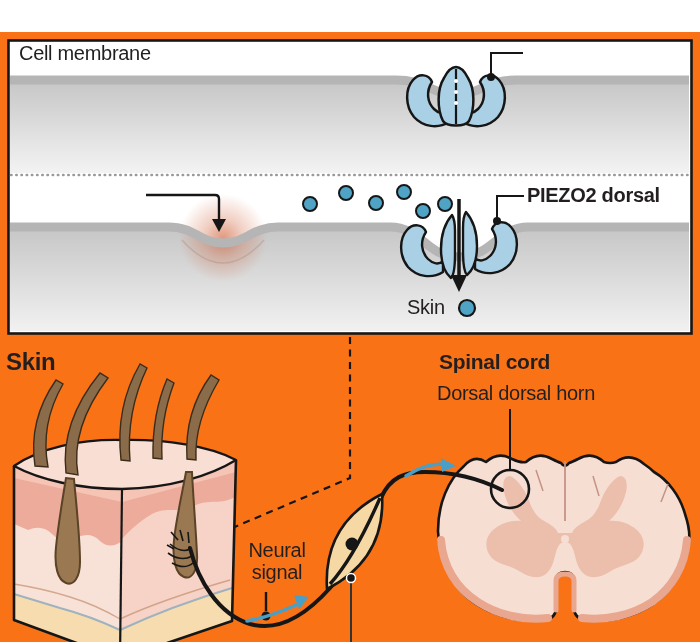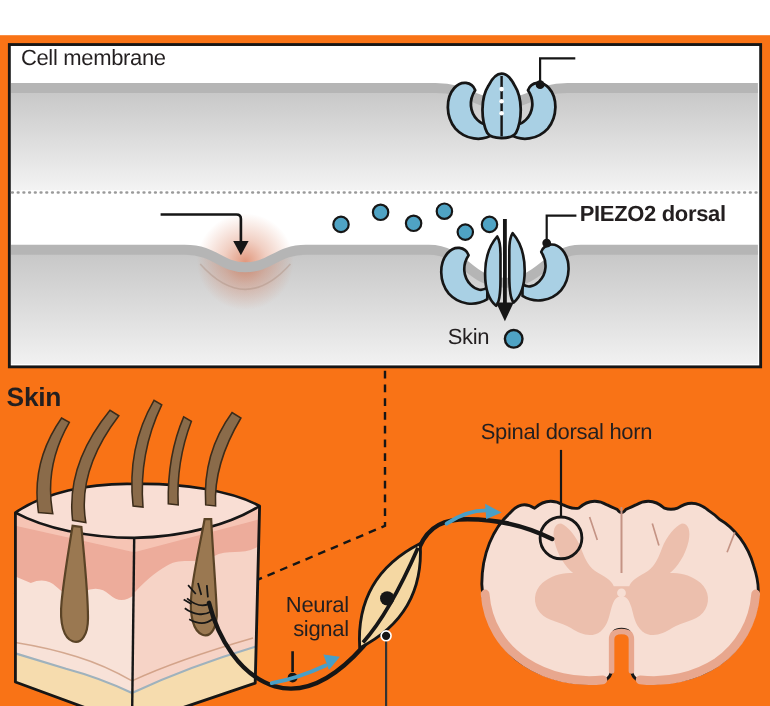--- a/index.html
+++ b/index.html
@@ -2,21 +2,21 @@
 <html style="--text-dark: #231f20; --outline-black: #161616; --channel-blue: #a9d0e4; --ion-blue: #4fa3c4; --arrow-blue: #4a9fc6; --membrane-gray: #b5b5b5; --ganglion-tan: #f5d8a3; --skin-top: #f9ded4; --skin-epidermis: #edac9b; --skin-dermis: #f8e2d8; --skin-side: #f6d3c6; --skin-fat: #f6dcae; --hair-brown: #8a6b4a; --hair-outline: #3c2c1a; --follicle-brown: #9a7851; --cord-light: #f7ded3; --cord-gray: #ecbfad; --cord-rim: #e8a78e;"><head>
 <meta charset="utf-8">
 <style>
   html,body{margin:0;padding:0;background:#ffffff;}
   #stage{position:relative;width:700px;height:642px;background:#f97316;overflow:hidden;
          font-family:"Liberation Sans", sans-serif;color:var(--text-dark,#231f20);margin-top:32px;}
   #art{position:absolute;left:0;top:0;}
   .lbl{position:absolute;font-size:20px;letter-spacing:-0.3px;line-height:1.08;white-space:nowrap;}
   .lbl.bold{font-weight:bold;}
   .lbl.big{font-size:24px;}
-  .lbl.wrap{white-space:normal;text-align:right;}
+  .lbl.wrap{white-space:normal;text-align:center;}
 </style>
 </head>
 <body>
 
 <div id="stage">
 
 <svg id="art" width="700" height="642" viewBox="0 0 700 642">
   <defs>
     <linearGradient id="cyto1" x1="0" y1="48" x2="0" y2="141" gradientUnits="userSpaceOnUse">
       <stop offset="0" stop-color="#c6c6c6"></stop>
@@ -194,16 +194,17 @@
     <path d="M406,444 Q424,432 442,432" fill="none" style="stroke:var(--arrow-blue)" stroke-width="3.5" stroke-linecap="round"></path>
     <polygon points="456,434 441,426 442,440" style="fill:var(--arrow-blue)"></polygon>
   </g>
 </svg>
 
 <div class="lbl" style="left:19px;top:11px">Cell membrane</div>
 <div class="lbl bold" style="left:527px;top:153px">PIEZO2 dorsal</div>
 <div class="lbl" style="left:407px;top:265px">Skin</div>
 
 <div class="lbl bold big" style="left:6px;top:317px">Skin</div>
-<div class="lbl" style="left:437px;top:351px">Spinal dorsal horn</div>
+<div class="lbl bold" style="left:439px;top:319px;font-size:21px">Spinal cord</div>
+<div class="lbl" style="left:437px;top:351px">Dorsal dorsal horn</div>
 <div class="lbl wrap" style="left:237px;top:508px;width:80px">Neural signal</div>
 
 </div>
 
 </body></html>

